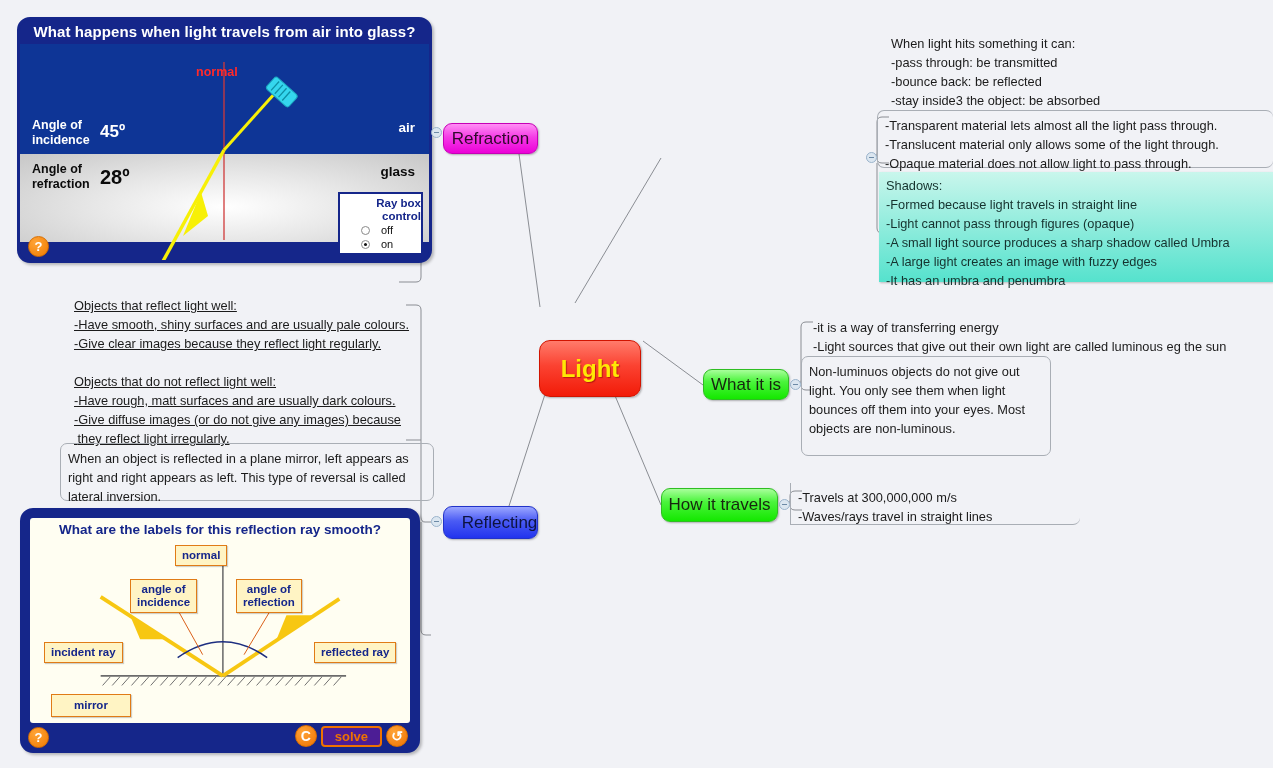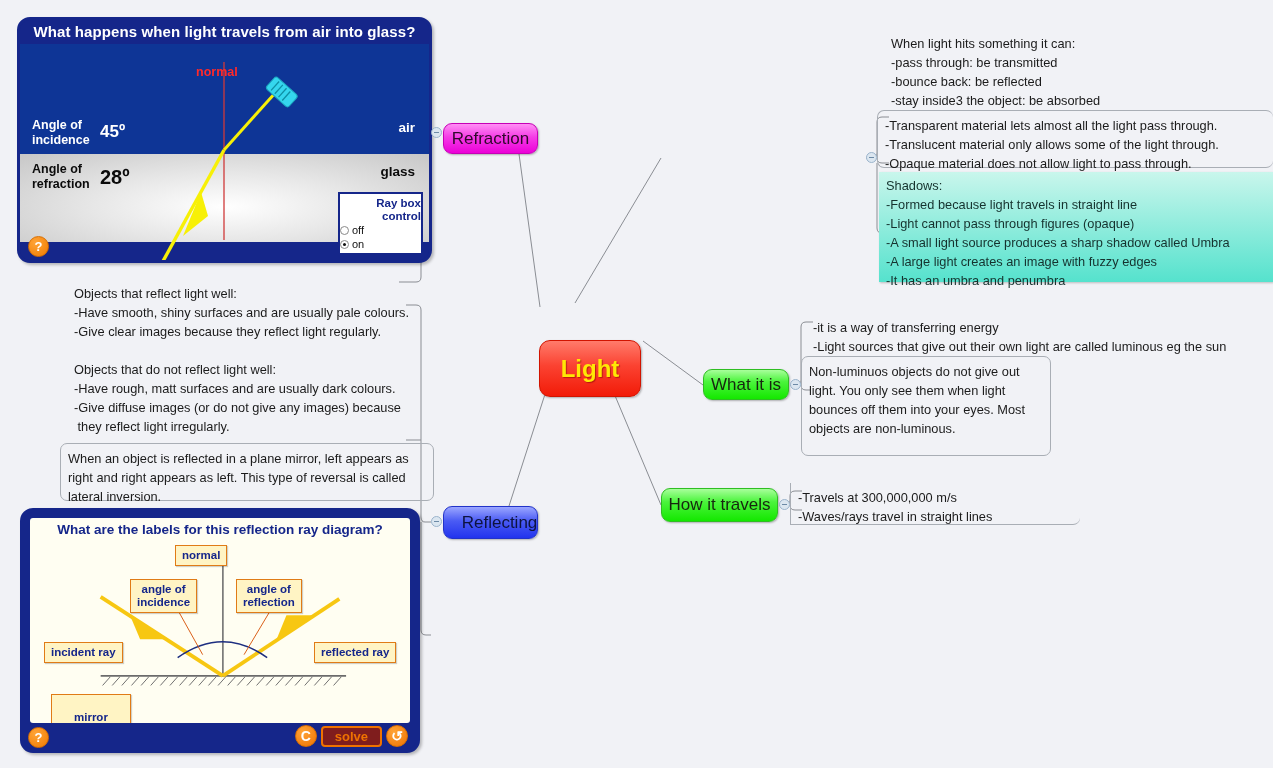--- a/index.html
+++ b/index.html
@@ -121,22 +121,22 @@
 
   .raybox {
     position: absolute; left: 318px; top: 172px; width: 85px; height: 63px;
     background: #fff; border: 2px solid #15268a; z-index: 3;
   }
   .raybox-t {
     text-align: center; color: #15268a; font-size: 11.5px; font-weight: bold;
     line-height: 12.5px; padding-top: 3px;
   }
   .radio-row {
-    display: flex; align-items: center; gap: 3px;
-    font-size: 11px; color: #111; margin-top: 2px;
+    display: flex; align-items: center; gap: 11px;
+    font-size: 11px; color: #111; padding-left: 21px; margin-top: 2px;
   }
   .radio {
     width: 9px; height: 9px; border-radius: 50%;
     border: 1px solid #8a8a8a; background: #fff; position: relative;
   }
   .radio.on::after {
     content: ""; position: absolute; left: 2px; top: 2px;
     width: 3px; height: 3px; border-radius: 50%; background: #111;
   }
   .helpbtn {
@@ -171,21 +171,21 @@
     display: flex; align-items: center; gap: 4px; z-index: 4;
   }
   .circbtn {
     width: 22px; height: 22px; border-radius: 50%;
     background: radial-gradient(circle at 35% 30%,#ffa438,#ef7200);
     color: #fff; font-size: 14px; font-weight: bold;
     display: flex; align-items: center; justify-content: center;
     border: 1px solid #d96f00;
   }
   .solvebtn {
-    background: #7f1d1d; border: 2px solid #ef7200; border-radius: 4px;
+    background: #4c1d95; border: 2px solid #ef7200; border-radius: 4px;
     color: #ef7200; font-size: 13px; font-weight: bold; padding: 1px 12px;
   }
 </style>
 </head>
 <body>
 
 <div id="canvas">
 
   <svg id="links" viewBox="0 0 1273 768">
     <g fill="none" stroke="#8a8d93" stroke-width="1">
@@ -261,21 +261,21 @@
 -Light sources that give out their own light are called luminous eg the sun</div>
 
   <div class="notebox" style="left:801px; top:356px; width:250px; height:100px;">Non-luminuos objects do not give out
 light. You only see them when light
 bounces off them into your eyes. Most
 objects are non-luminous.</div>
 
   <div class="notebox" style="left:790px; top:483px; width:290px; height:42px; border-top:none; border-right:none; border-radius:0 0 7px 0;">-Travels at 300,000,000 m/s
 -Waves/rays travel in straight lines</div>
 
-  <div class="txt" style="left:74px; top:284px; width:360px;">Objects that reflect light well:
+  <div class="txt" style="left:74px; top:296px; width:360px;text-decoration:underline;">Objects that reflect light well:
 -Have smooth, shiny surfaces and are usually pale colours.
 -Give clear images because they reflect light regularly.
 
 Objects that do not reflect light well:
 -Have rough, matt surfaces and are usually dark colours.
 -Give diffuse images (or do not give any images) because
  they reflect light irregularly.</div>
 
   <div class="notebox" style="left:60px; top:443px; width:374px; height:58px;">When an object is reflected in a plane mirror, left appears as
 right and right appears as left. This type of reversal is called
@@ -330,21 +330,21 @@
       </div>
     </div>
 
     <div class="helpbtn">
       <span>?</span>
     </div>
   </div>
 
   <div class="simcard" id="reflect-card">
     <div class="rf-inner">
-      <div class="rf-title">What are the labels for this reflection ray diagram?</div>
+      <div class="rf-title">What are the labels for this reflection ray smooth?</div>
 
       <svg style="position:absolute; inset:0; width:100%; height:100%;" viewBox="0 0 388 213">
 
         <line x1="70" y1="164" x2="325" y2="164" stroke="#6b6b6b" stroke-width="2"></line>
         <g stroke="#6b6b6b" stroke-width="1">
           <line x1="72" y1="174" x2="80" y2="165"></line>
             <line x1="82" y1="174" x2="90" y2="165"></line>
           <line x1="92" y1="174" x2="100" y2="165"></line>
             <line x1="102" y1="174" x2="110" y2="165"></line>
           <line x1="112" y1="174" x2="120" y2="165"></line>
@@ -384,21 +384,21 @@
         <line x1="250" y1="90" x2="219" y2="142" stroke="#d95a12" stroke-width="1"></line>
       </svg>
 
       <div class="rflabel" style="left:145px; top:27px; white-space:pre-wrap;">normal</div>
       <div class="rflabel" style="left:100px; top:61px; white-space:pre-wrap;">angle of
 incidence</div>
       <div class="rflabel" style="left:206px; top:61px; white-space:pre-wrap;">angle of
 reflection</div>
       <div class="rflabel" style="left:14px; top:124px;">incident ray</div>
       <div class="rflabel" style="left:284px; top:124px;">reflected ray</div>
-      <div class="rflabel" style="left:21px; top:176px; padding:16px 22px;">mirror</div>
+      <div class="rflabel" style="left:21px; top:176px; padding:4px 22px;">mirror</div>
     </div>
 
     <div class="helpbtn" style="left:4px; bottom:1px;">
       <span>?</span>
     </div>
 
     <div class="rf-solvebar">
       <div class="circbtn">
         <span>C</span>
       </div>

